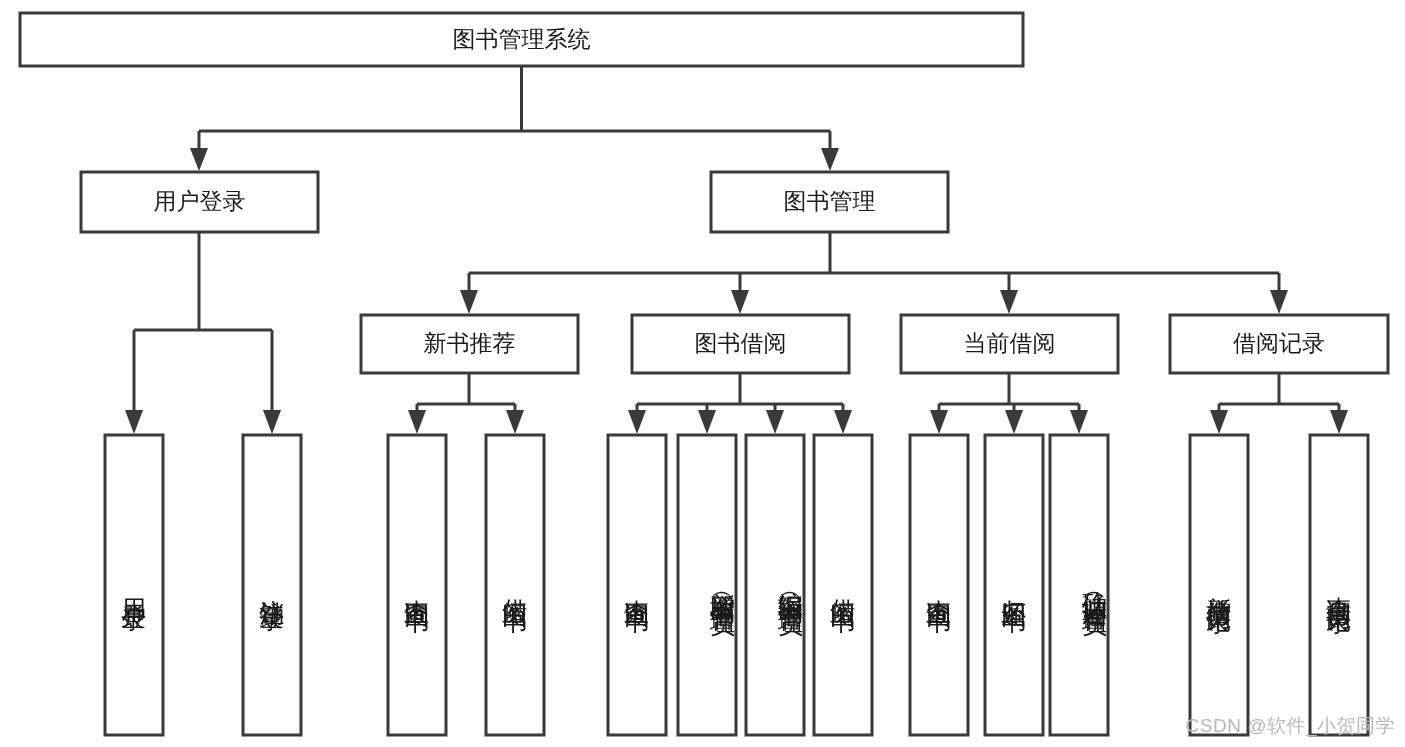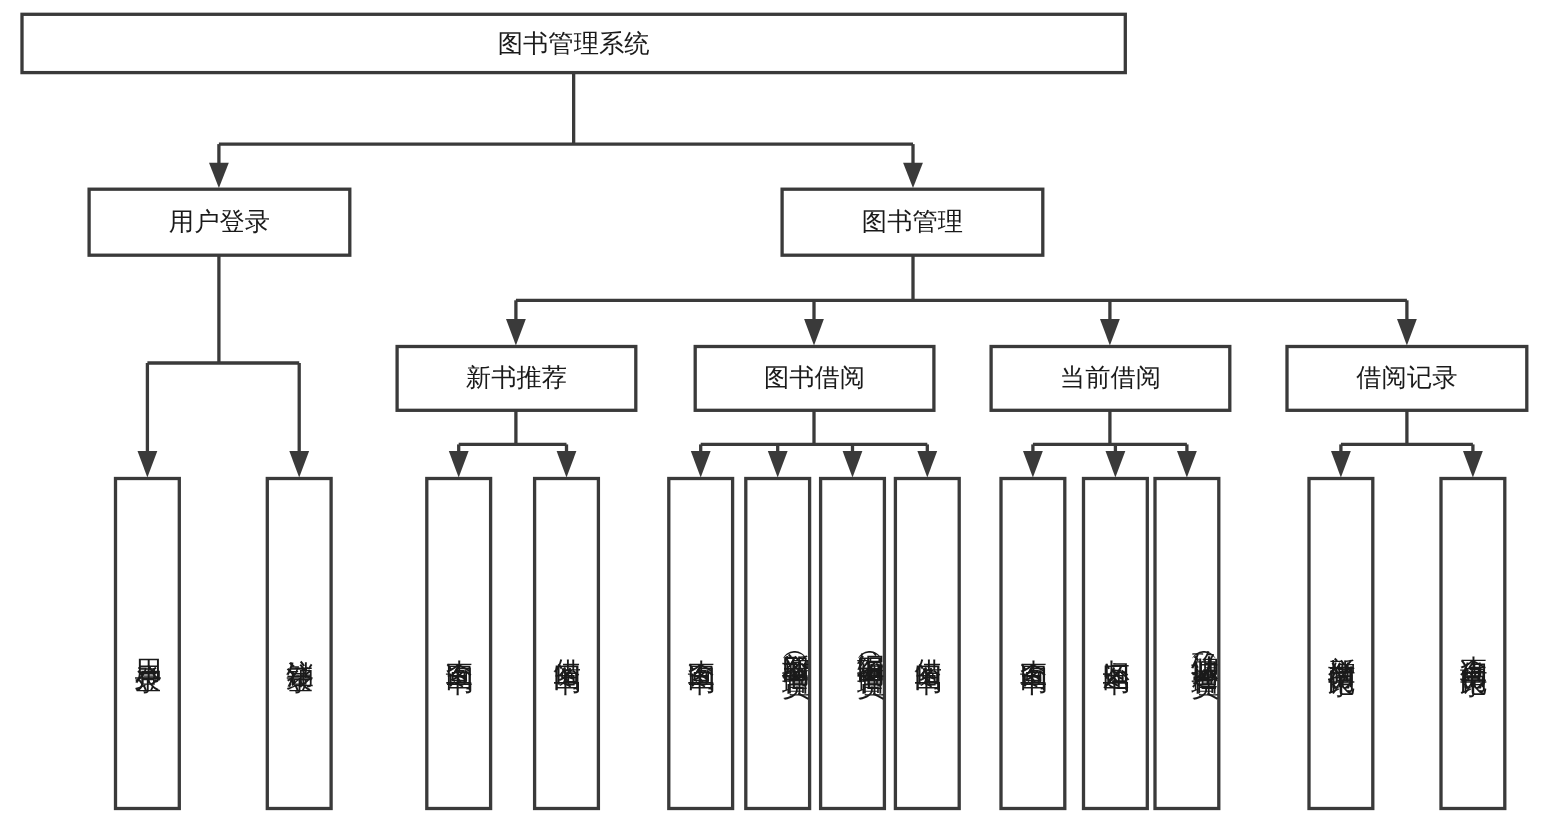--- a/index.html
+++ b/index.html
@@ -205,13 +205,14 @@
   <div class="vlabel" style="left:746px; top:441px; width:58px; height:288px; align-items:flex-start;">编辑图书（管理员）</div>
   <div class="vlabel" style="left:814px; top:445px; width:58px; height:280px;">借阅图书</div>
 
   <div class="vlabel" style="left:910px; top:445px; width:58px; height:280px;">查询图书</div>
   <div class="vlabel" style="left:985px; top:445px; width:58px; height:280px;">归还图书</div>
   <div class="vlabel" style="left:1050px; top:441px; width:58px; height:288px; align-items:flex-start;">确认归还（管理员）</div>
 
   <div class="vlabel" style="left:1190px; top:445px; width:58px; height:280px;">新增借阅记录</div>
   <div class="vlabel" style="left:1310px; top:445px; width:58px; height:280px;">查询借阅记录</div>
 
+  <div class="watermark">CSDN @软件_小贺同学</div>
 </div>
 
 </body></html>

